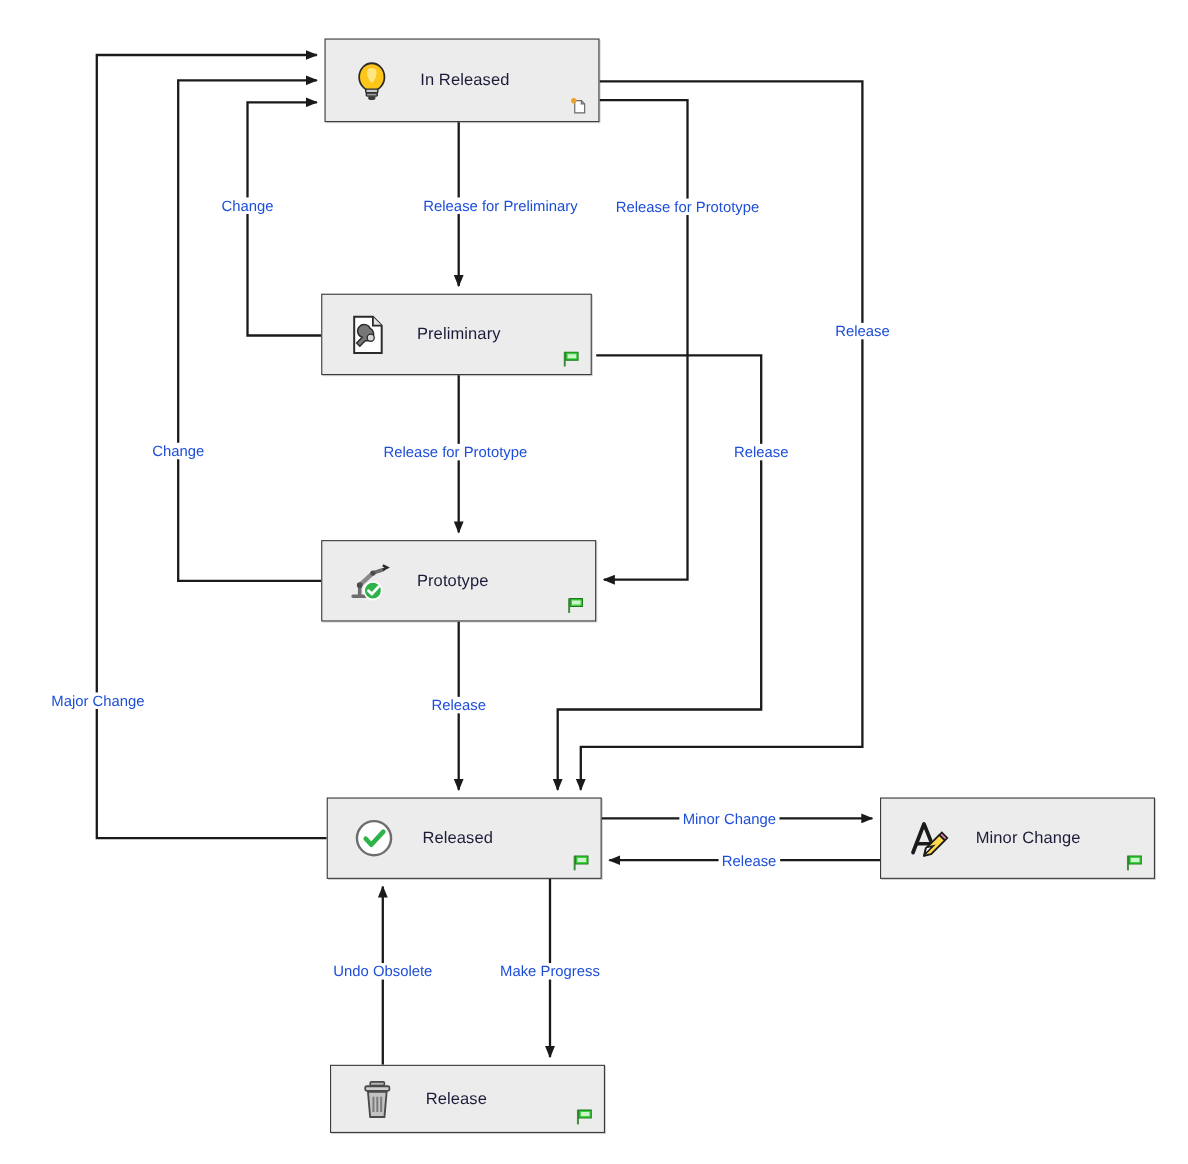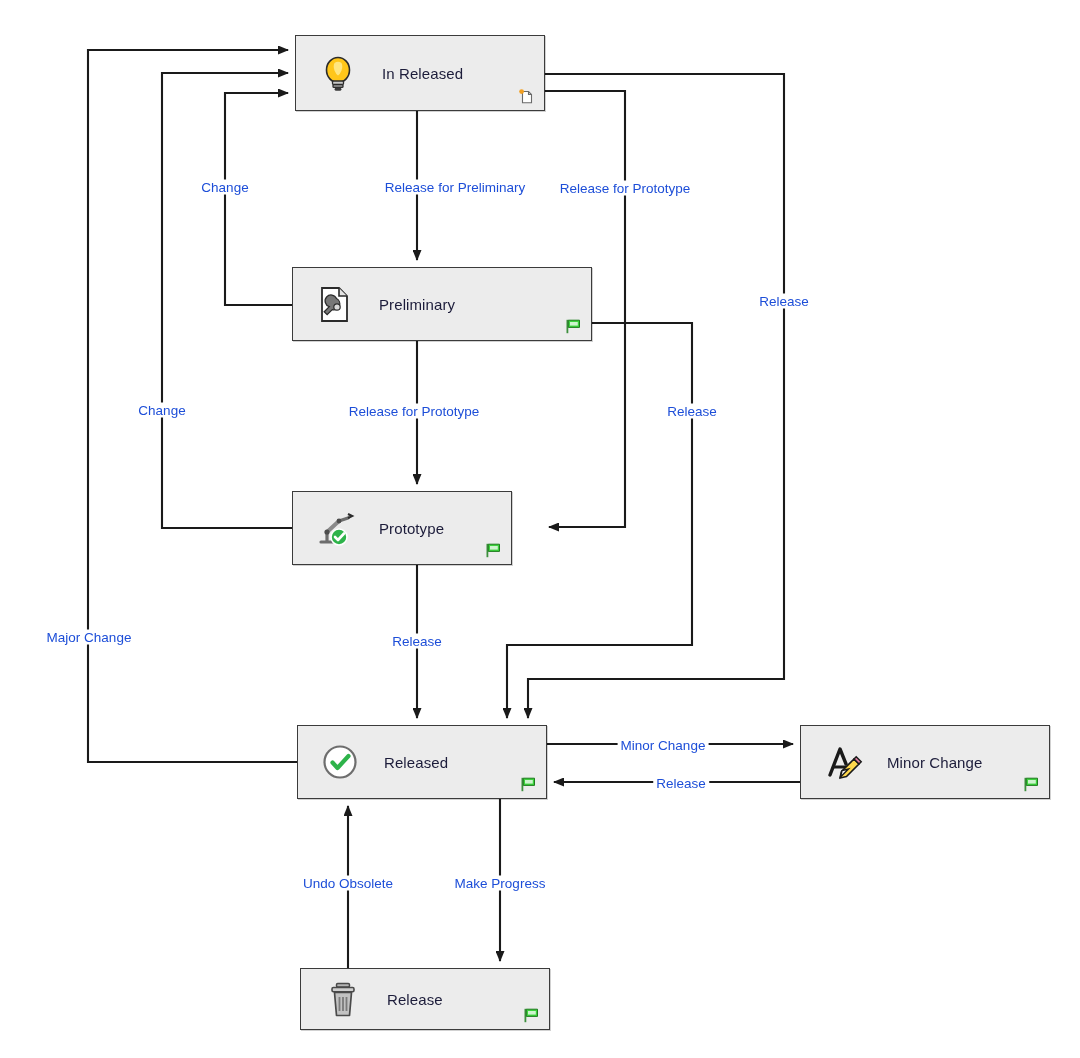--- a/index.html
+++ b/index.html
@@ -68,35 +68,35 @@
             <rect x="15" y="31.6" width="10" height="2.8" rx="1" fill="#9d9d9d" stroke="#2b2b2b" stroke-width="1.3"></rect>
             <rect x="16.6" y="34.6" width="6.8" height="3.2" rx="1.6" fill="#3a3a3a"></rect>
           </svg></span>
         <span class="label">In Released</span>
         <span class="badge"><svg viewBox="0 0 16 15">
             <path d="M4.5 2.5 h6 l3 3 v8.2 h-9 z" fill="#ffffff" stroke="#6a6a6a" stroke-width="1.1"></path>
             <path d="M10.5 2.5 v3 h3" fill="none" stroke="#6a6a6a" stroke-width="1.1"></path>
             <circle cx="3.6" cy="2.6" r="2.4" fill="#f2a022"></circle>
           </svg></span>
       </div>
-      <div class="node" style="left: 292px; top: 267px; width: 300px; height: 74px;">
+      <div class="node" style="left: 292px; top: 267px; width: 246px; height: 74px;">
         <span class="mainicon"><svg viewBox="0 0 40 40">
             <path d="M7 4 h17 l8 8 v25 h-25 z" fill="#ffffff" stroke="#2b2b2b" stroke-width="1.8"></path>
             <path d="M24 4 v8 h8" fill="#e4e4e4" stroke="#2b2b2b" stroke-width="1.6"></path>
             <path d="M30 23 a7 7 0 1 0 -8.5 9.5 l-6 6 3.5 3.5 6-6 A7 7 0 0 0 30 23 z" fill="#777" stroke="#2b2b2b" stroke-width="1.5" transform="translate(-4,-5) scale(.85)"></path>
             <circle cx="22" cy="23" r="3.2" fill="#d9d9d9" stroke="#2b2b2b" stroke-width="1.2"></circle>
           </svg></span>
         <span class="label">Preliminary</span>
         <span class="badge"><svg viewBox="0 0 16 15">
             <rect x="1.5" y="0.8" width="1.8" height="13.4" fill="#3d8f3d"></rect>
             <path d="M3.3 1.2 h11.2 v7.2 h-11.2 z" fill="#3cd23c" stroke="#1f7a1f" stroke-width="1"></path>
             <path d="M5 3 h7.8 v3.6 h-7.8 z" fill="#ffffff" opacity=".75"></path>
           </svg></span>
       </div>
-      <div class="node" style="left: 292px; top: 491px; width: 220px; height: 74px;">
+      <div class="node" style="left: 292px; top: 491px; width: 250px; height: 74px;">
         <span class="mainicon"><svg viewBox="0 0 40 40">
             <path d="M6 34 h12 M12 34 v-10" stroke="#6d6d6d" stroke-width="3.2" fill="none" stroke-linecap="round"></path>
             <path d="M12 24 L24 13" stroke="#8a8a8a" stroke-width="4" stroke-linecap="round"></path>
             <path d="M24 13 L33 10" stroke="#6d6d6d" stroke-width="3.4" stroke-linecap="round"></path>
             <path d="M33 6 l4 2 -4 2" stroke="#2b2b2b" stroke-width="2.2" fill="none"></path>
             <circle cx="12" cy="24" r="2.6" fill="#4d4d4d"></circle>
             <circle cx="24" cy="13" r="2.4" fill="#4d4d4d"></circle>
             <circle cx="24" cy="29" r="8" fill="#2eb34a" stroke="#ffffff" stroke-width="1.6"></circle>
             <path d="M20 29 l3 3 6-6.5" stroke="#ffffff" stroke-width="2.6" fill="none" stroke-linecap="round" stroke-linejoin="round"></path>
           </svg></span>

